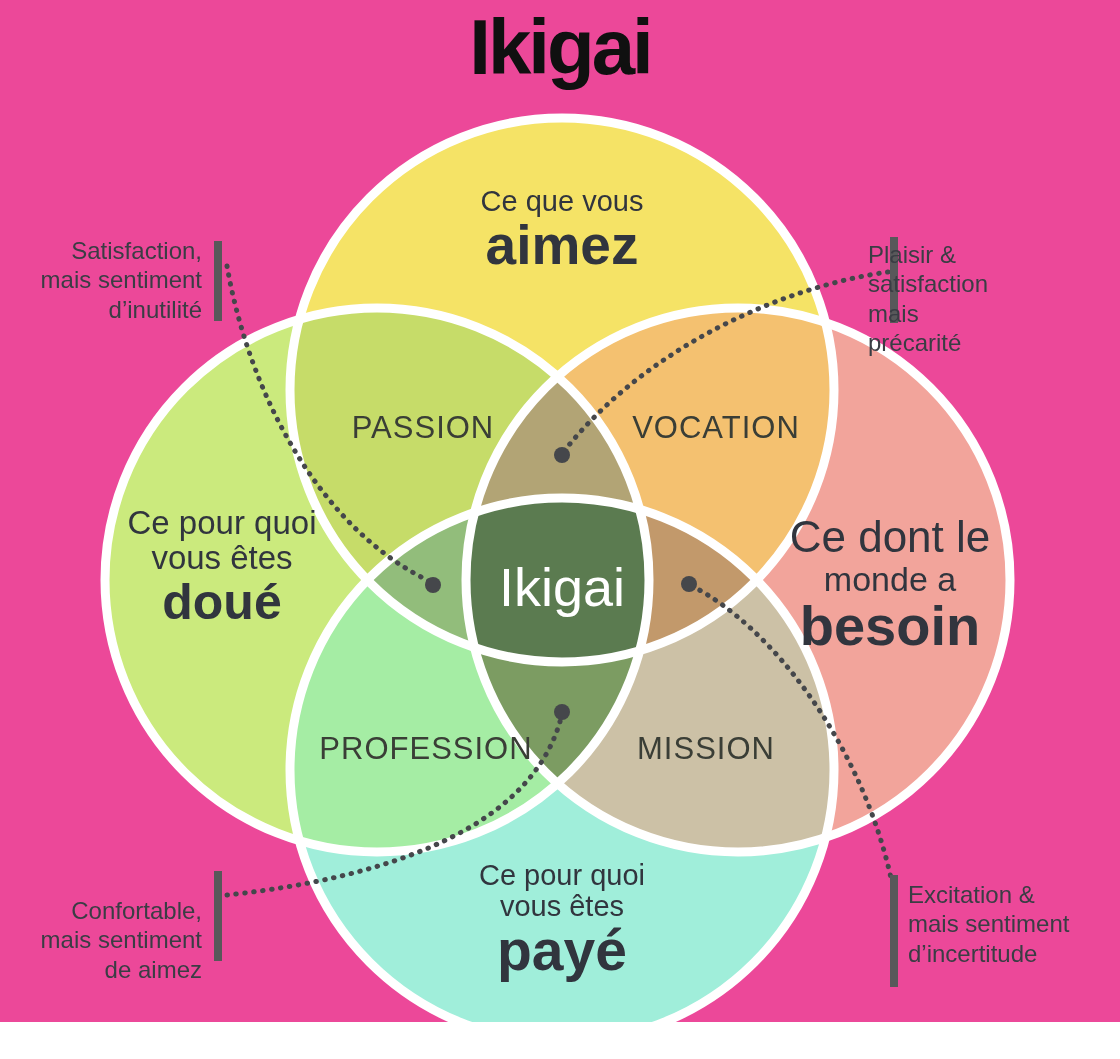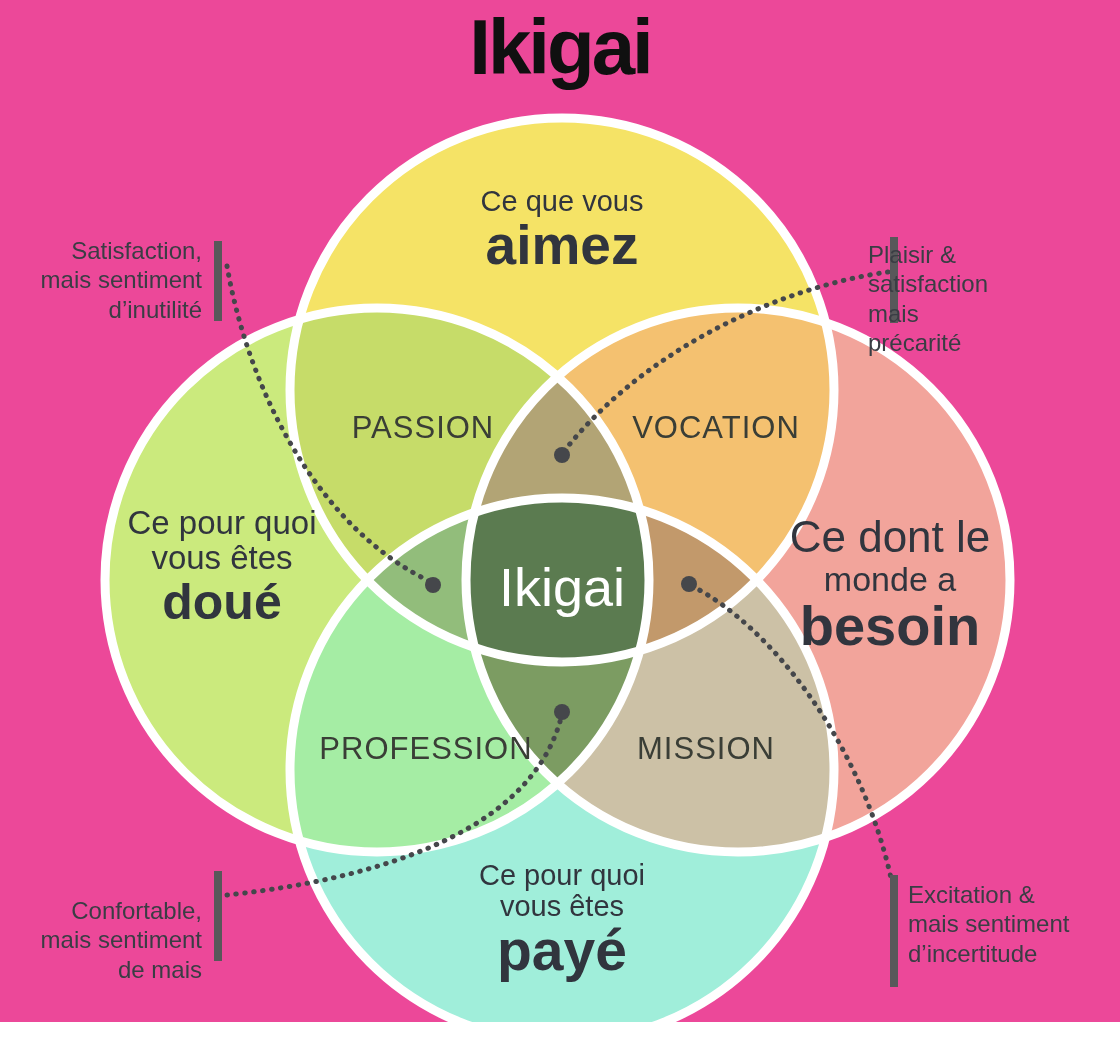--- a/index.html
+++ b/index.html
@@ -155,21 +155,21 @@
 
   <div class="abs annotation ta-l" style="left:868px; top:240px; width:210px;">
     <div>Plaisir &amp; satisfaction</div>
     <div>mais</div>
     <div>précarité</div>
   </div>
 
   <div class="abs annotation ta-r" style="left:18px; top:896px; width:184px;">
     <div>Confortable,</div>
     <div>mais sentiment</div>
-    <div>de mais</div>
+    <div>de aimez</div>
   </div>
 
   <div class="abs annotation ta-l" style="left:908px; top:880px; width:210px;">
     <div>Excitation &amp;</div>
     <div>mais sentiment</div>
     <div>d’incertitude</div>
   </div>
 
 </div>
 

